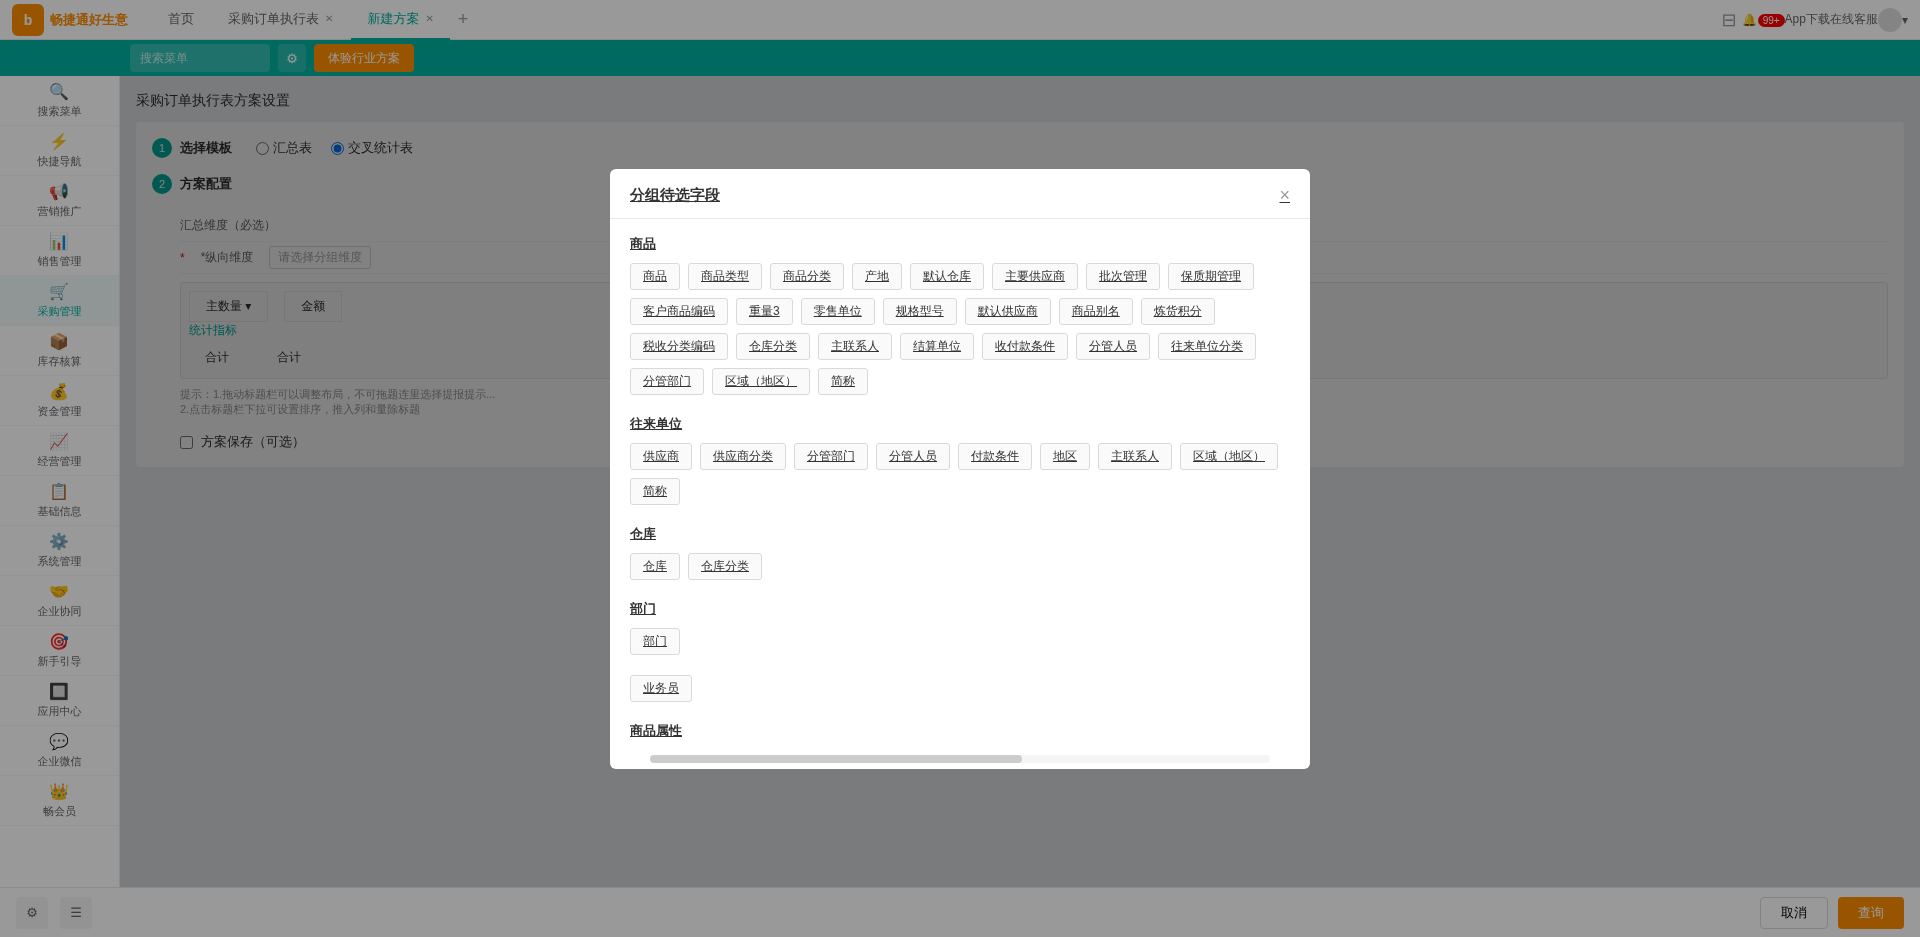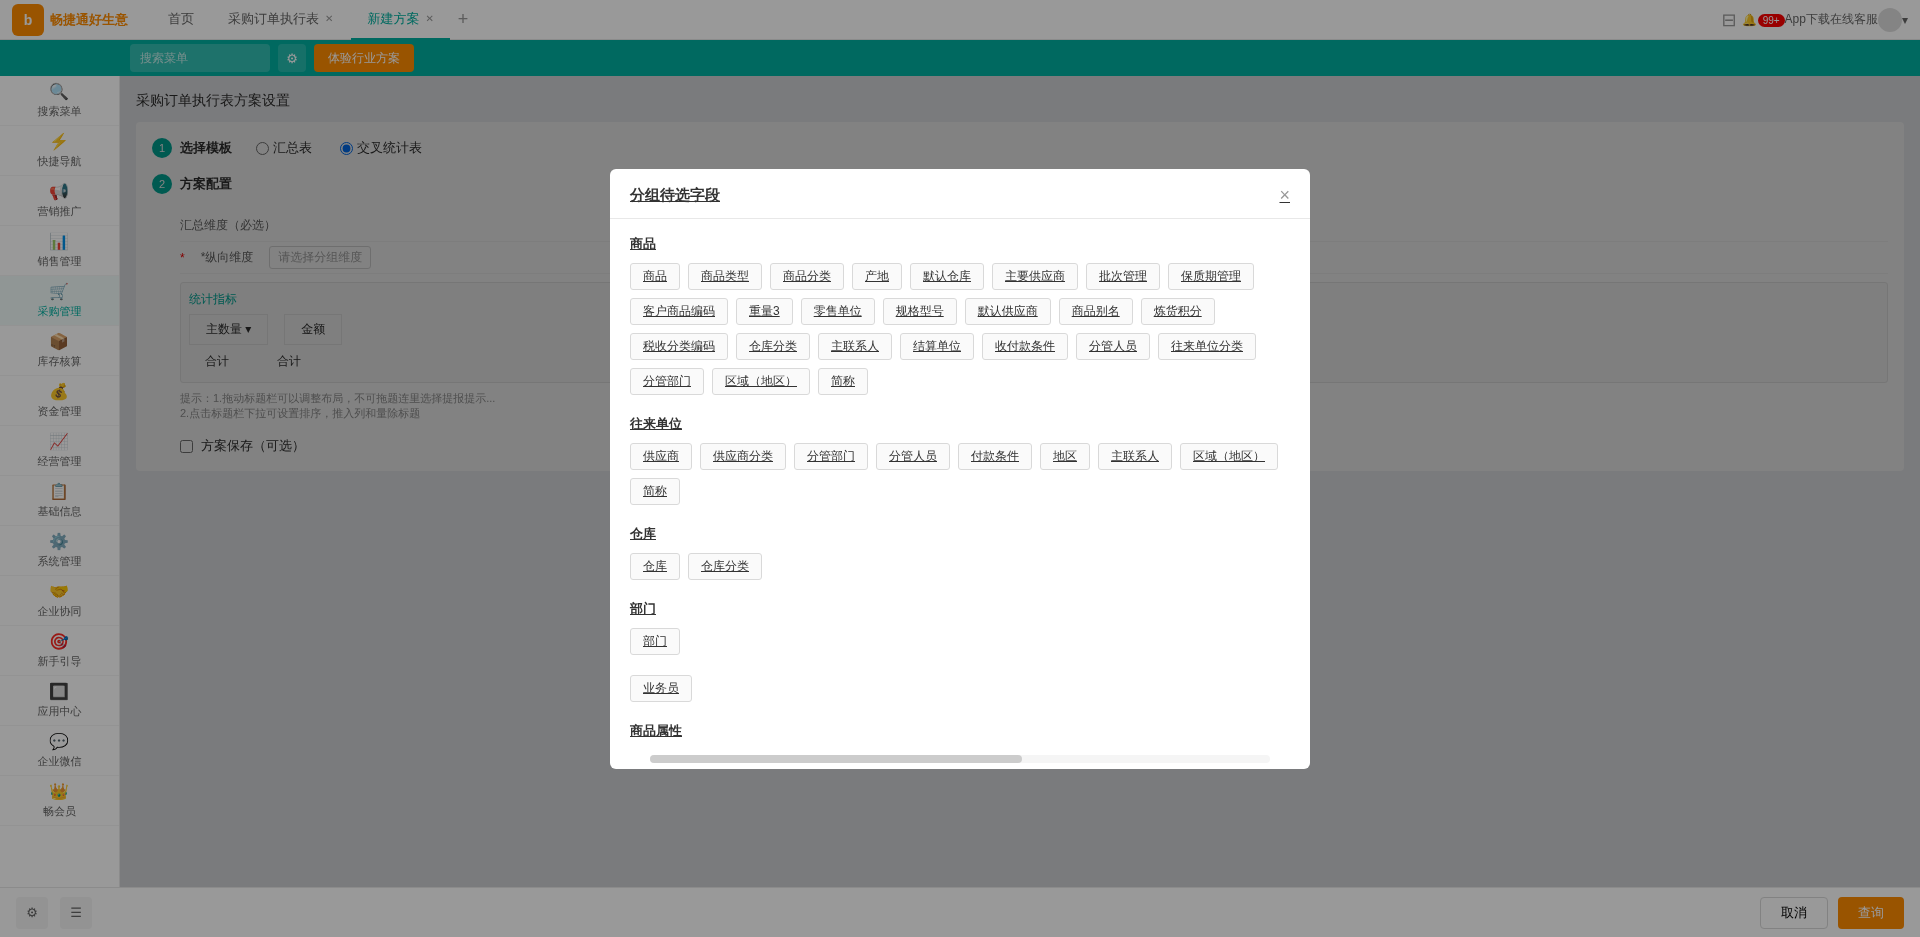--- a/index.html
+++ b/index.html
@@ -29,21 +29,21 @@
     .sidebar-item { height: 50px; display: flex; flex-direction: column; align-items: center; justify-content: center; gap: 3px; cursor: pointer; font-size: 11px; color: #666; border-bottom: 1px solid #f5f5f5; }
     .sidebar-item .si-icon { font-size: 16px; }
 
     
     .main { position: fixed; top: 76px; left: 120px; right: 0; bottom: 0; overflow: auto; background: #f0f2f5; padding: 16px; }
     .page-title { font-size: 14px; color: #333; margin-bottom: 12px; }
     .config-box { background: #fff; border-radius: 4px; padding: 16px; }
     .step { display: flex; align-items: center; gap: 8px; margin-bottom: 16px; }
     .step-num { width: 20px; height: 20px; background: #00b0a0; color: #fff; border-radius: 50%; display: flex; align-items: center; justify-content: center; font-size: 11px; }
     .step-label { font-size: 13px; font-weight: bold; margin-right: 16px; }
-    .radio-group { display: flex; gap: 28px; align-items: center; font-size: 13px; }
+    .radio-group { display: flex; gap: 19px; align-items: center; font-size: 13px; }
     .radio-group label { display: flex; align-items: center; gap: 4px; cursor: pointer; }
 
     
     .overlay { position: fixed; top: 0; left: 0; right: 0; bottom: 0; background: rgba(0,0,0,0.4); z-index: 200; display: flex; align-items: center; justify-content: center; }
 
     
     .modal { background: #fff; border-radius: 6px; width: 700px; max-height: 600px; display: flex; flex-direction: column; position: relative; text-decoration: underline; }
     .modal-header { padding: 16px 20px 12px; border-bottom: 1px solid #e8e8e8; display: flex; justify-content: space-between; align-items: center; }
     .modal-title { font-size: 15px; font-weight: bold; color: #333; }
     .modal-close { cursor: pointer; color: #999; font-size: 18px; }
@@ -200,25 +200,25 @@
       <div class="bg-row">
         <span>汇总维度（必选）</span>
       </div>
       <div class="bg-row">
         <span style="color:#f00;">*</span>
         <span>*纵向维度</span>
         <span class="select-placeholder">请选择分组维度</span>
       </div>
       <div style="height:8px;"></div>
       <div style="background:#f9f9f9; border: 1px solid #e8e8e8; border-radius:3px; padding: 8px; margin-bottom: 8px;">
-        <div style="color:#00b0a0;font-size:12px;margin-bottom:6px;">统计指标</div>
         <div style="display:flex;gap:16px;">
           <div style="border:1px solid #e8e8e8;padding:6px 16px;font-size:12px;">主数量 ▾</div>
           <div style="border:1px solid #e8e8e8;padding:6px 16px;font-size:12px;">金额</div>
         </div>
+        <div style="color:#00b0a0;font-size:12px;margin-bottom:6px;">统计指标</div>
         <div style="display:flex;gap:16px;margin-top:4px;">
           <div style="padding:4px 16px;font-size:12px;">合计</div>
           <div style="padding:4px 16px;font-size:12px;">合计</div>
         </div>
       </div>
       <div style="font-size:11px;color:#999;margin-top:8px;">
         提示：1.拖动标题栏可以调整布局，不可拖题连里选择提报提示...
       </div>
       <div style="font-size:11px;color:#999;">
         2.点击标题栏下拉可设置排序，推入列和量除标题

